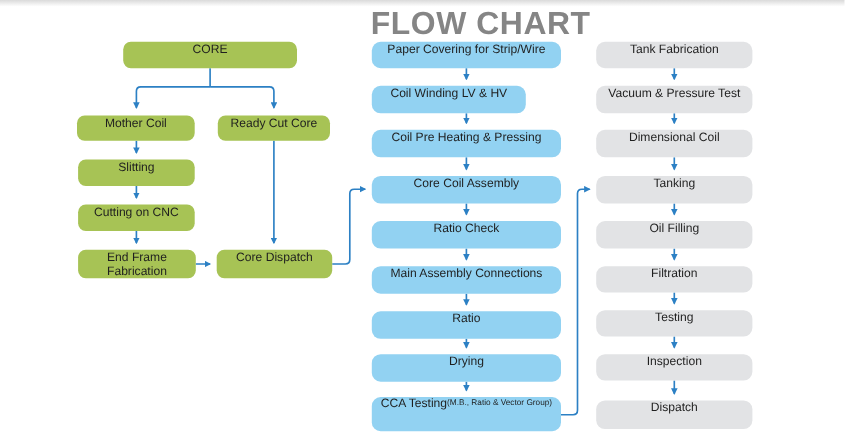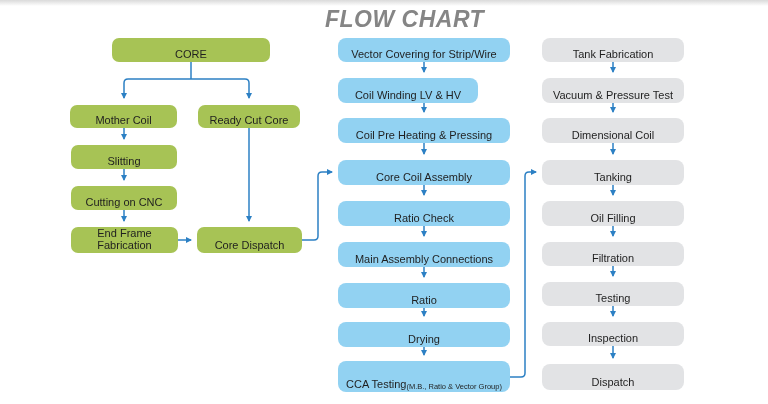--- a/index.html
+++ b/index.html
@@ -5,27 +5,26 @@
   html,body{margin:0;padding:0;background:#fff;}
   .stage{
     position:relative;width:768px;height:404px;background:#fff;overflow:hidden;
     font-family:"Liberation Sans",sans-serif;
   }
   .stage::before{
     content:"";position:absolute;left:0;top:0;width:100%;height:6px;
     background:linear-gradient(#dadada,rgba(255,255,255,0));pointer-events:none;
   }
   .title{
-    position:absolute;left:325px;top:6px;
-    font-size:23px;font-weight:bold;letter-spacing:.5px;
+    position:absolute;left:337px;top:6px;
+    font-size:29px;font-weight:bold;letter-spacing:.5px;
     color:var(--title-text,#858585);
-    font-style:italic;
   }
   .node{
-    position:absolute;display:flex;align-items:flex-end;justify-content:center;
+    position:absolute;display:flex;align-items:flex-start;justify-content:center;
     text-align:center;font-size:11px;line-height:1.15;
     color:var(--node-text,#1f1f1f);border-radius:8px;padding:1px 4px;
     box-sizing:border-box;
   }
   .green{background:var(--green-node,#a7c355);border-radius:7px;}
   .blue{background:var(--blue-node,#92d2f2);}
   .gray{background:var(--gray-node,#e2e3e5);}
   .multi{flex-direction:row;line-height:1.05;}
   .sub{font-size:7.5px;}
   svg.connectors{position:absolute;left:0;top:0;}
@@ -95,21 +94,21 @@
     <span>Cutting on CNC</span>
   </div>
   <div class="node green" style="left:71px;top:227px;width:107px;height:26px">
     <span>End Frame Fabrication</span>
   </div>
   <div class="node green" style="left:197px;top:227px;width:105px;height:26px">
     <span>Core Dispatch</span>
   </div>
 
   <div class="node blue" style="left:338px;top:38px;width:172px;height:24px">
-    <span>Vector Covering for Strip/Wire</span>
+    <span>Paper Covering for Strip/Wire</span>
   </div>
   <div class="node blue" style="left:338px;top:78px;width:140px;height:25px">
     <span>Coil Winding LV &amp; HV</span>
   </div>
   <div class="node blue" style="left:338px;top:118px;width:172px;height:25px">
     <span>Coil Pre Heating &amp; Pressing</span>
   </div>
   <div class="node blue" style="left:338px;top:201px;width:172px;height:25px">
     <span>Ratio Check</span>
   </div>

